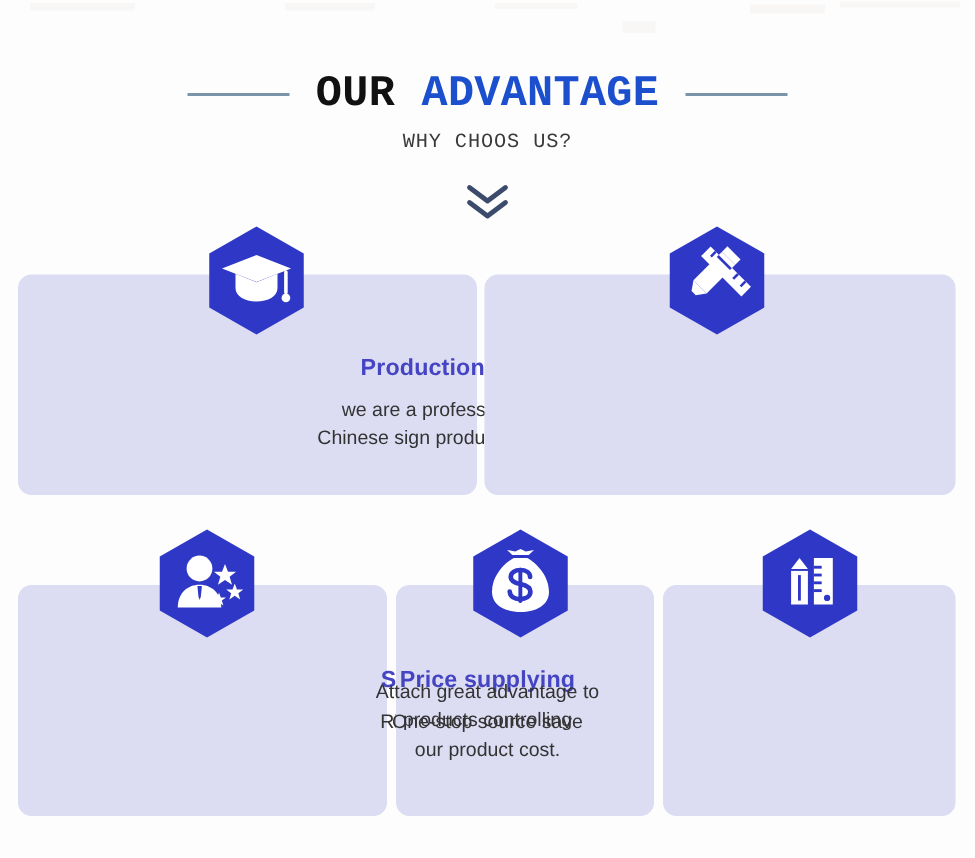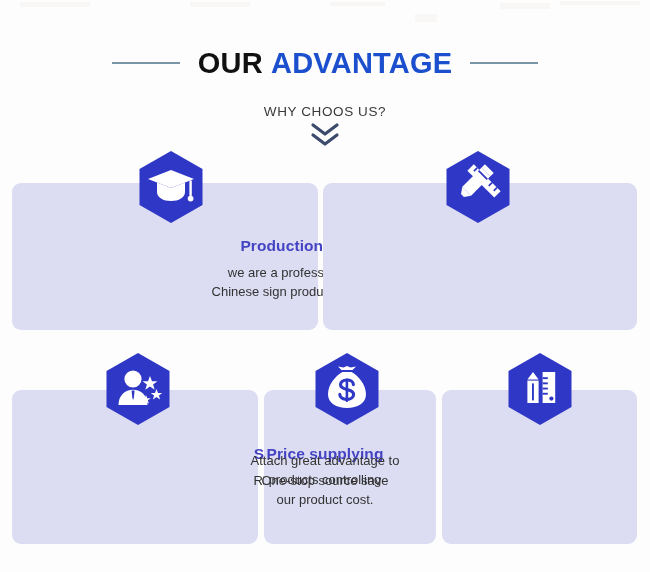--- a/index.html
+++ b/index.html
@@ -5,34 +5,34 @@
   * { margin:0; padding:0; box-sizing:border-box; }
   html, body {
     width:650px; height:572px;
     background:#fdfdfd;
     font-family:"Liberation Sans", sans-serif;
     overflow:hidden;
   }
   #stage { position:relative; width:650px; height:572px; background:#fdfdfd; }
 
   
-  .header { position:absolute; left:0; top:46px; width:650px; text-align:center; }
+  .header { position:absolute; left:0; top:46px; width:650px; text-align:center;font-family:Liberation Mono, monospace; }
   .title-row {
     display:flex; align-items:center; justify-content:center; gap:18px;
     height:34px;
   }
   .rule { width:68px; height:2px; background:#7b95a8; flex:0 0 auto; }
   .title {
     font-size:29px; font-weight:bold; letter-spacing:.2px;
     white-space:nowrap; line-height:34px;
   }
   .title .t-dark { color:#111111; }
   .title .t-blue { color:#1b4fcd; }
   .subtitle {
-    margin-top:24px; font-size:13.5px; color:#3a3a3a;
+    margin-top:8px; font-size:13.5px; color:#3a3a3a;
     letter-spacing:.6px;
   }
 
   
   .chevron { position:absolute; left:0; top:122px; width:650px; text-align:center; }
   .chevron svg { display:inline-block; }
 
   
   .card {
     position:absolute;

